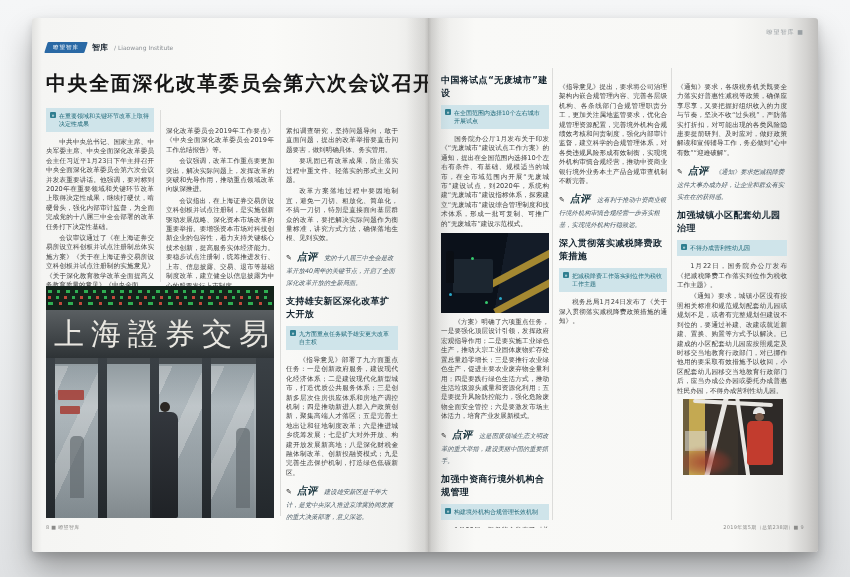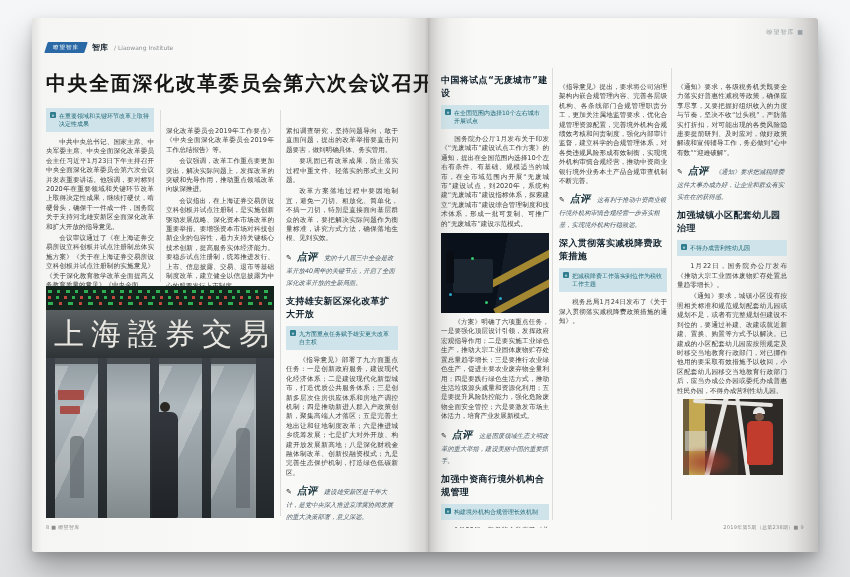--- a/index.html
+++ b/index.html
@@ -111,21 +111,21 @@
       <span class="kicker-en">/ Liaowang Institute</span>
     </div>
 
     <div class="headline">中央全面深化改革委员会第六次会议召开</div>
 
     <div class="col lcol1">
       <div class="lede-box">
         <span class="lede-icon">»</span>
         <span class="lede-text">在重要领域和关键环节改革上取得决定性成果</span>
       </div>
-      <p class="body">中共中央总书记、国家主席、中央军委主席、中央全面深化改革委员会主任习近平1月23日下午主持召开中央全面深化改革委员会第六次会议并发表重要讲话。他强调，要对标到2020年在重要领域和关键环节改革上取得决定性成果，继续打硬仗，啃硬骨头，确保干一件成一件，国务院关于支持河北雄安新区全面深化改革和扩大开放的指导意见。</p>
+      <p class="body">中共中央总书记、国家主席、中央军委主席、中央全面深化改革委员会主任习近平1月23日下午主持召开中央全面深化改革委员会第六次会议并发表重要讲话。他强调，要对标到2020年在重要领域和关键环节改革上取得决定性成果，继续打硬仗，啃硬骨头，强化内部审计监督，为全面完成党的十八届三中全会部署的改革任务打下决定性基础。</p>
       <p class="body">会议审议通过了《在上海证券交易所设立科创板并试点注册制总体实施方案》《关于在上海证券交易所设立科创板并试点注册制的实施意见》《关于深化教育教学改革全面提高义务教育质量的意见》《中央全面</p>
     </div>
 
     <div class="col lcol2">
       <p class="body cont">深化改革委员会2019年工作要点》《中央全面深化改革委员会2019年工作总结报告》等。</p>
       <p class="body">会议强调，改革工作重点要更加突出，解决实际问题上，发挥改革的突破和先导作用，推动重点领域改革向纵深推进。</p>
       <p class="body">会议指出，在上海证券交易所设立科创板并试点注册制，是实施创新驱动发展战略、深化资本市场改革的重要举措。要增强资本市场对科技创新企业的包容性，着力支持关键核心技术创新，提高服务实体经济能力。要稳步试点注册制，统筹推进发行、上市、信息披露、交易、退市等基础制度改革，建立健全以信息披露为中心的股票发行上市制度。</p>
     </div>
 
     <div class="col lcol3">
@@ -239,21 +239,21 @@
       <div class="comment">
         <span class="ci">✎</span>
         <span class="tag">点评</span>
         <span class="txt">《通知》要求把减税降费这件大事办成办好，让企业和群众有实实在在的获得感。</span>
       </div>
       <div class="art-heading">加强城镇小区配套幼儿园治理</div>
       <div class="lede-box">
         <span class="lede-icon">»</span>
         <span class="lede-text">不得办成营利性幼儿园</span>
       </div>
-      <p class="body">1月22日，国务院办公厅发布《推动大宗工业固体废物贮存处置总量趋零增长》。</p>
+      <p class="body">1月22日，国务院办公厅发布《把减税降费工作落实到位作为税收工作主题》。</p>
       <p class="body">《通知》要求，城镇小区没有按照相关标准和规范规划配套幼儿园或规划不足，或者有完整规划但建设不到位的，要通过补建、改建或就近新建、置换、购置等方式予以解决。已建成的小区配套幼儿园应按照规定及时移交当地教育行政部门，对已挪作他用的要采取有效措施予以收回，小区配套幼儿园移交当地教育行政部门后，应当办成公办园或委托办成普惠性民办园，不得办成营利性幼儿园。</p>
       <div class="photo-kind">
         <div class="kwall"></div>
         <div class="kwin"></div>
         <div class="pole p3"></div>
         <div class="pole p1"></div>
         <div class="pole p2"></div>
         <div class="kid-cap"></div>
         <div class="kid-face"></div>
         <div class="kid-body"></div>

